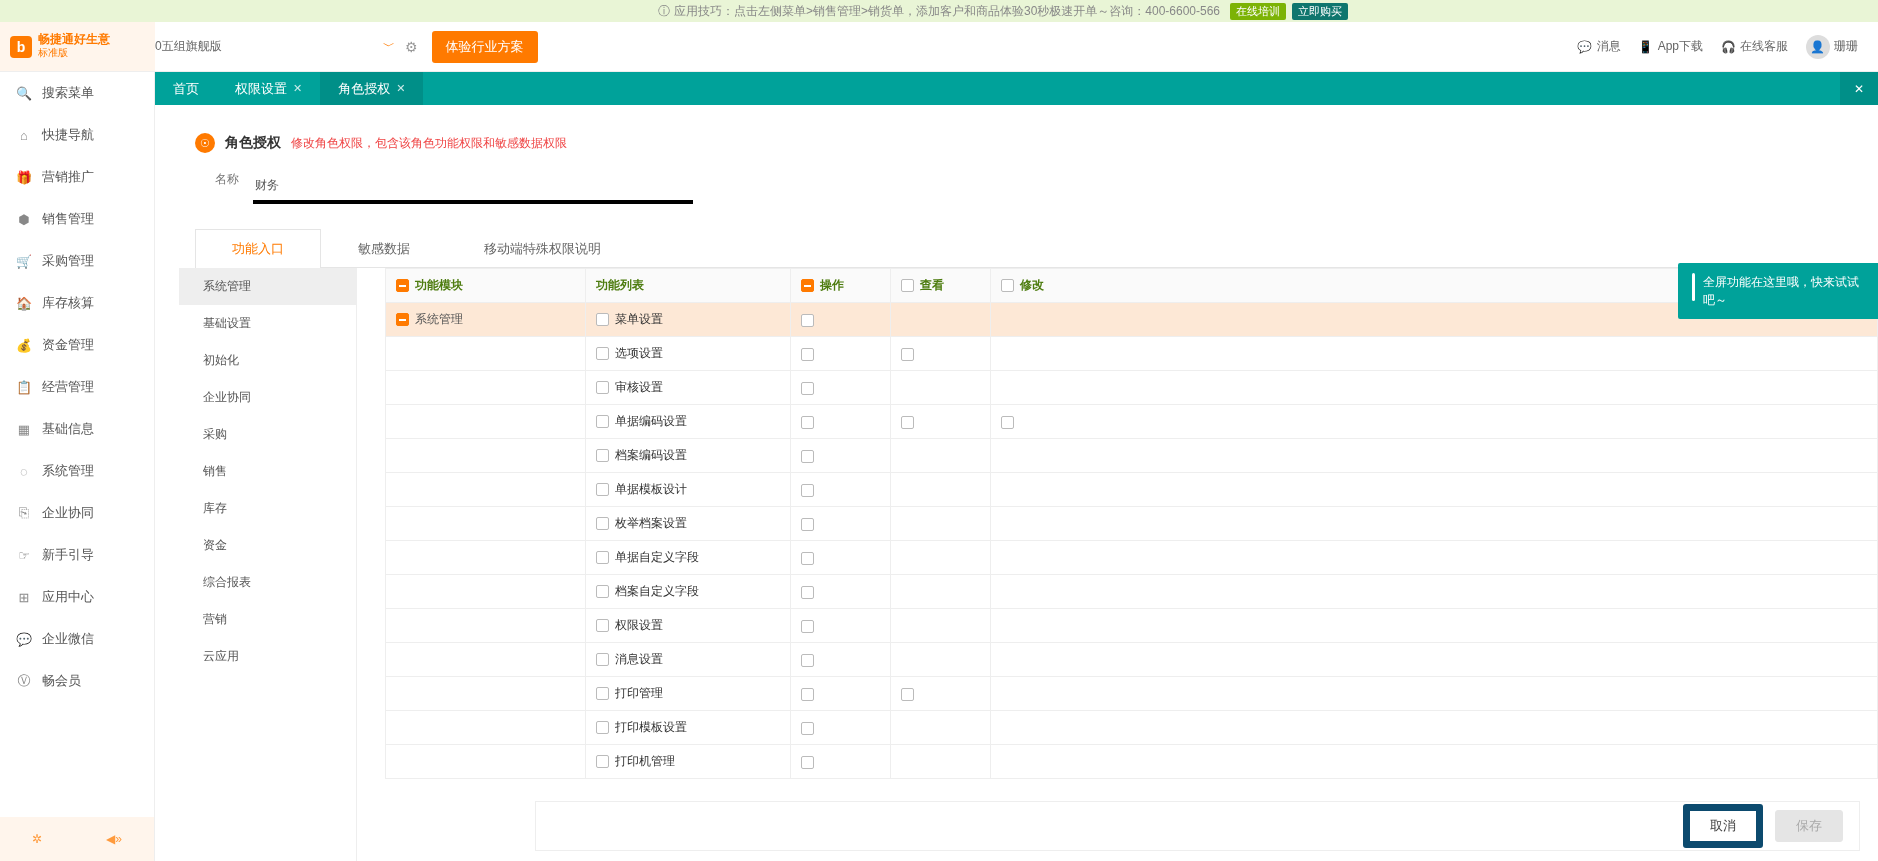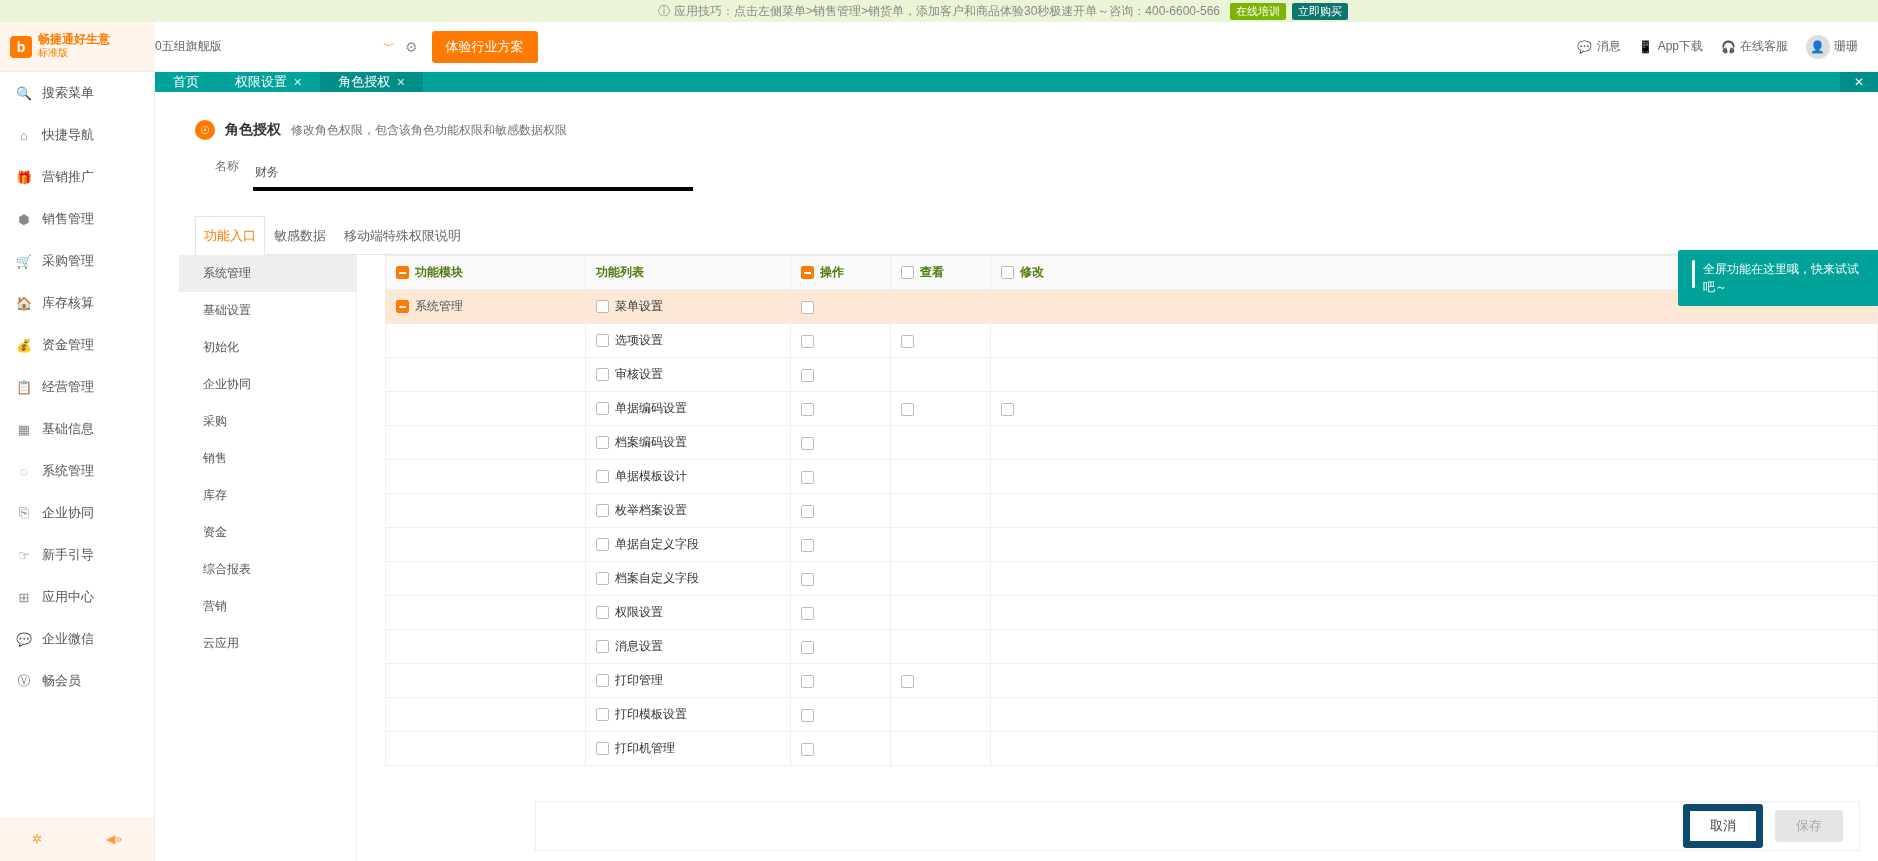--- a/index.html
+++ b/index.html
@@ -35,39 +35,39 @@
 .side-list { flex: 1; overflow: auto; }
 .side-item { display: flex; align-items: center; gap: 10px; padding: 12px 16px; color: #555; cursor: pointer; font-size: 13px; }
 .side-icon { width: 16px; text-align: center; color: #888; }
 .sidebar-bottom { height: 44px; background: #fff5ec; display: flex; align-items: center; justify-content: space-around; color: #ff9a3c; }
 .sidebar-bottom span { cursor: pointer; }
 
 
 .main { flex: 1; display: flex; flex-direction: column; min-width: 0; }
 
 
-.tabs-bar { background: #00a29a; height: 20px; display: flex; align-items: stretch; color: #fff; position: relative; gap: 36px; }
+.tabs-bar { background: #00a29a; height: 33px; display: flex; align-items: stretch; color: #fff; position: relative; gap: 36px; }
 .tab { display: flex; align-items: center; padding: 0 18px; cursor: pointer; font-size: 13px; gap: 6px; }
 .tab.active { background: #008f88; }
 .tab .close { font-size: 11px; opacity: .8; }
 .tabs-close-all { margin-left: auto; width: 38px; display: flex; align-items: center; justify-content: center; cursor: pointer; background: #008f88; }
 
 
 .page { flex: 1; overflow: hidden; position: relative; display: flex; flex-direction: column; padding: 28px 0 0 0; }
 .page-head { display: flex; align-items: center; gap: 10px; padding: 0 40px 18px 40px; }
 .page-head .badge { width: 20px; height: 20px; border-radius: 50%; background: #ff7a00; color: #fff; display: flex; align-items: center; justify-content: center; font-size: 11px; }
 .page-head .title { font-size: 14px; font-weight: bold; color: #333; }
-.page-head .desc { color: #737373; font-size: 12px; }
+.page-head .desc { color: #ef4444; font-size: 12px; }
 
 .name-row { display: flex; align-items: flex-start; gap: 14px; padding: 0 40px 24px 60px; }
 .name-row .lbl { color: #777; }
 .name-row .val { width: 440px; border-bottom: 4px solid #000000; padding: 6px 2px; color: #555; }
 
 .sub-tabs { display: flex; border-bottom: 1px solid #e5e5e5; margin: 0 40px; }
-.sub-tab { padding: 10px 8px; cursor: pointer; color: #666; font-size: 13px; border: 1px solid transparent; border-bottom: none; position: relative; top: 1px; }
+.sub-tab { padding: 10px 36px; cursor: pointer; color: #666; font-size: 13px; border: 1px solid transparent; border-bottom: none; position: relative; top: 1px; }
 .sub-tab.active { color: #ff7a00; border-color: #e5e5e5; background: #fff; }
 
 .grid-area { flex: 1; display: flex; margin: 0 0 0 24px; min-height: 0; position: relative; }
 
 .module-list { width: 178px; border-right: 1px solid #eee; overflow: auto; margin-left: 0; }
 .module-item { padding: 10px 24px; color: #555; cursor: pointer; font-size: 12px; }
 .module-item.active { background: #eee; }
 
 .table-wrap { flex: 1; overflow: auto; position: relative; margin-left: 28px; }
 table { border-collapse: collapse; width: 100%; table-layout: fixed; }

